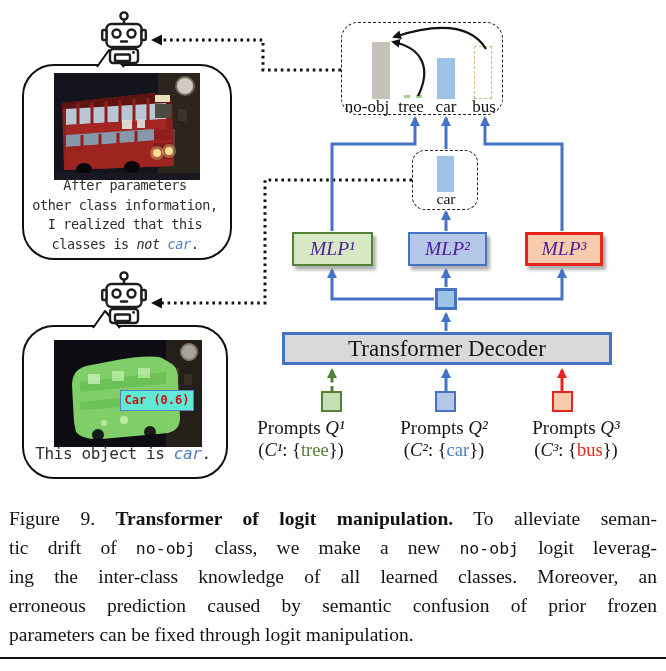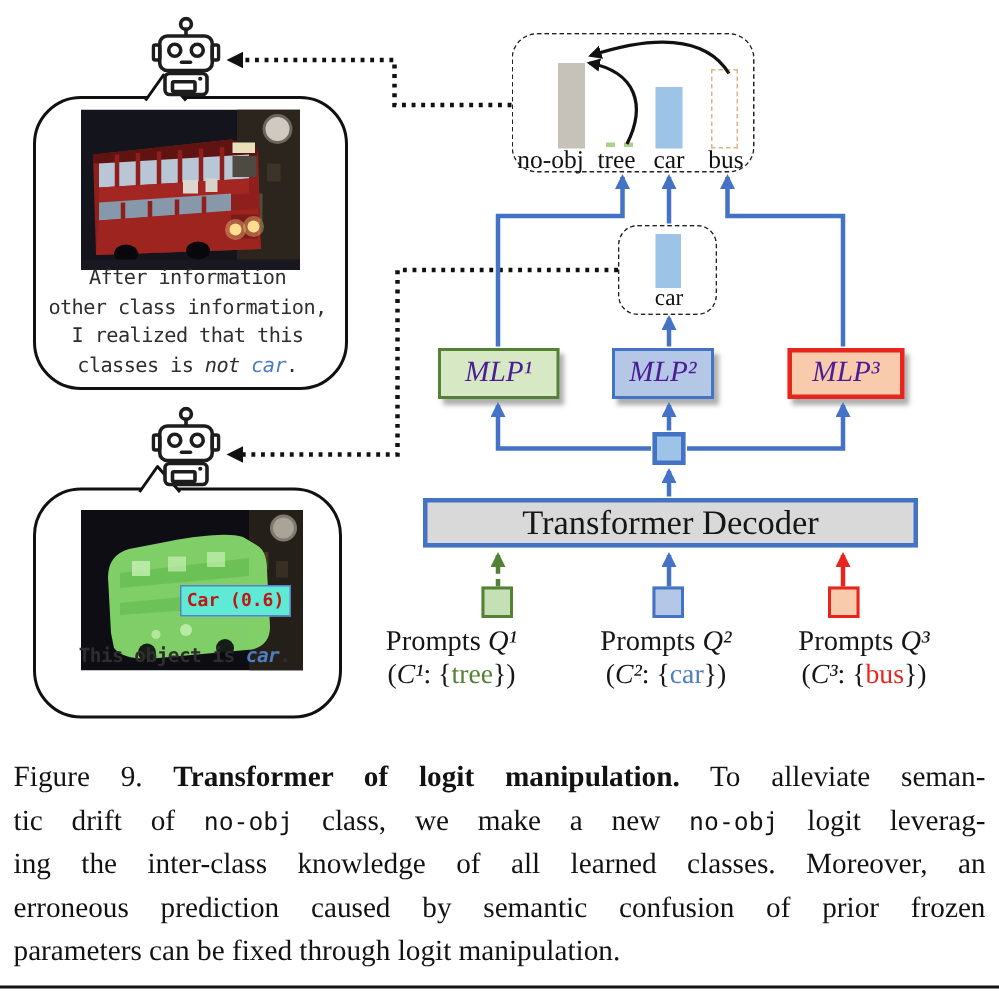--- a/index.html
+++ b/index.html
@@ -30,21 +30,21 @@
   .logit-label{position:absolute;top:97px;transform:translateX(-50%);
                font-size:17px;color:#111;white-space:nowrap;}
   .query-label{position:absolute;top:190px;transform:translateX(-50%);font-size:15.5px;color:#111;}
 
   
   .mlp{position:absolute;top:232px;height:34px;box-sizing:border-box;
        display:flex;align-items:center;justify-content:center;
        font-style:italic;font-size:19.5px;color:#4c1d95;
        box-shadow:3px 4px 3px rgba(110,110,110,.55);}
   .mlp1{left:292px;width:81px;background:#d6e8c4;border:2.5px solid #538135;}
-  .mlp2{left:408px;width:68px;background:#b4c7e7;border:2.5px solid #4472c4;}
+  .mlp2{left:408px;width:79px;background:#b4c7e7;border:2.5px solid #4472c4;}
   .mlp3{left:525px;width:78px;background:#f8cbad;border:3px solid #e8251c;}
   .decoder{position:absolute;left:282px;top:332px;width:330px;height:33px;box-sizing:border-box;
            background:#d9d9d9;border:3px solid #4472c4;
            display:flex;align-items:center;justify-content:center;
            font-size:23px;color:#161616;}
   .fusion{position:absolute;left:435px;top:288px;width:22px;height:22px;box-sizing:border-box;
           background:#9dc3e6;border:3px solid #4472c4;}
   .psq{position:absolute;top:391px;width:21px;height:21px;box-sizing:border-box;}
   .psq-g{left:321px;background:#c5e0b4;border:2.5px solid #538135;}
   .psq-b{left:435px;background:#b4c7e7;border:2.5px solid #4472c4;}
@@ -110,21 +110,21 @@
       <rect x="100" y="70" width="18" height="16" fill="#7e1b18"></rect>
       <circle cx="103" cy="80" r="7" fill="#ffdf8e" opacity="0.35"></circle>
       <circle cx="115" cy="78" r="7" fill="#ffdf8e" opacity="0.35"></circle>
       <circle cx="103" cy="80" r="4" fill="#ffdf8e"></circle>
       <circle cx="115" cy="78" r="4" fill="#ffdf8e"></circle>
       <ellipse cx="30" cy="96" rx="8" ry="6" fill="#08080c"></ellipse>
       <ellipse cx="78" cy="94" rx="8" ry="6" fill="#08080c"></ellipse>
       <rect y="100" width="146" height="7" fill="#191720"></rect>
     </svg>
     <div class="bubble-text" style="left:-2px;top:110px;width:206px;">
-      <div>After information</div>
+      <div>After parameters</div>
       <div>other class information,</div>
       <div>I realized that this</div>
       <div><span>classes is </span><span class="it">not</span><span> </span><span class="car-word">car</span><span>.</span></div>
     </div>
   </div>
 
   <div class="bubble" style="left:22px;top:325px;width:202px;height:150px;">
     <svg class="photo" style="left:30px;top:13px;" width="148" height="107" viewBox="0 0 148 107">
       <rect width="148" height="107" fill="#0d0d13"></rect>
       <rect x="112" width="36" height="107" fill="#241f19"></rect>
@@ -137,21 +137,21 @@
       <polygon points="26,62 110,54 110,64 26,70" fill="#5cb648" opacity="0.5"></polygon>
       <rect x="34" y="34" width="12" height="10" fill="#d2f7c0" opacity="0.7"></rect>
       <rect x="58" y="31" width="12" height="10" fill="#d2f7c0" opacity="0.6"></rect>
       <rect x="84" y="28" width="12" height="10" fill="#d2f7c0" opacity="0.6"></rect>
       <circle cx="44" cy="95" r="6" fill="#0a0a0e" opacity="0.9"></circle>
       <circle cx="96" cy="92" r="6" fill="#0a0a0e" opacity="0.9"></circle>
       <circle cx="70" cy="80" r="4" fill="#c9f2b4" opacity="0.8"></circle>
       <circle cx="50" cy="83" r="3" fill="#c9f2b4" opacity="0.7"></circle>
     </svg>
     <div class="det-badge" style="left:96px;top:63px;">Car (0.6)</div>
-    <div class="bubble-text" style="left:-2px;top:101px;width:202px;font-size:13px;font-weight:bold;"><span>This object is </span><span class="car-word">car</span><span>.</span></div>
+    <div class="bubble-text" style="left:-2px;top:117px;width:202px;font-size:16px;"><span>This object is </span><span class="car-word">car</span><span>.</span></div>
   </div>
 
   <div class="dash-panel logits-panel"></div>
   <div class="bar" style="left:372px;top:42px;width:18px;height:57px;background:#c6c2ba;"></div>
   <div class="bar" style="left:404px;top:95px;width:18px;height:0;border-top:3px dashed #a9d18e;"></div>
   <div class="bar" style="left:437px;top:58px;width:18px;height:41px;background:#9dc3e6;"></div>
   <div class="bar" style="left:474px;top:46px;width:18px;height:53px;border:1.5px dashed #e0b387;box-sizing:border-box;"></div>
   <span class="logit-label" style="left:367px;">no-obj</span>
   <span class="logit-label" style="left:411px;">tree</span>
   <span class="logit-label" style="left:446px;">car</span>

